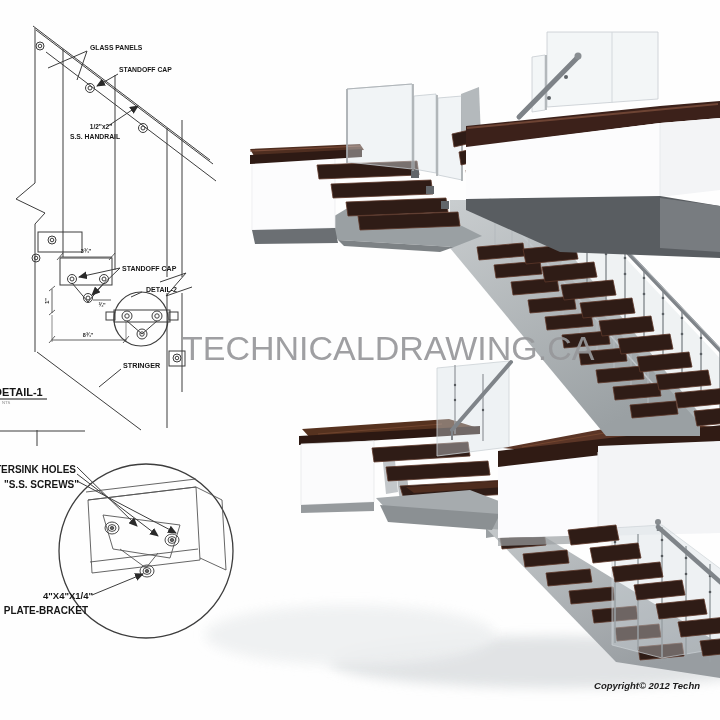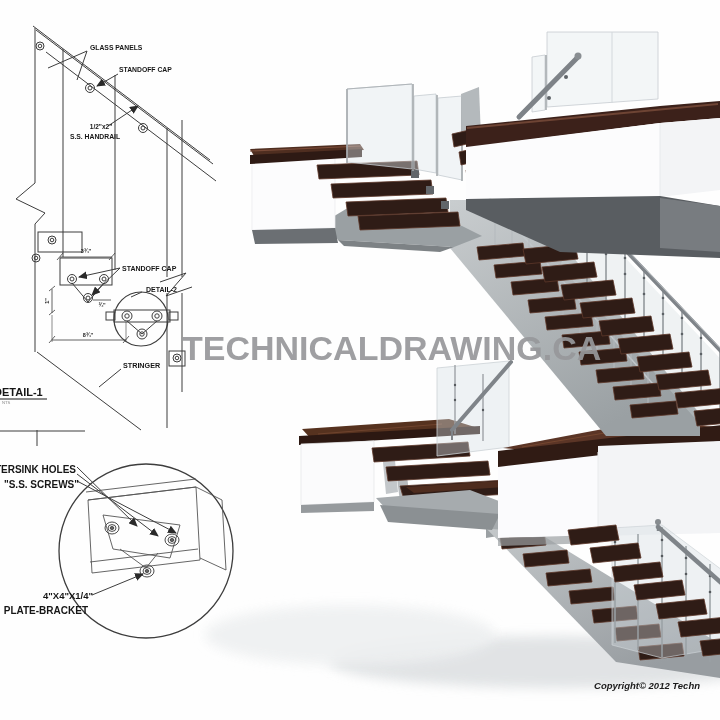--- a/index.html
+++ b/index.html
@@ -7,21 +7,21 @@
     width:720px;height:720px;overflow:hidden;position:relative;
     background:#fefefe;font-family:"Liberation Sans",sans-serif;
   }
   #stage{position:absolute;left:0;top:0;width:700px;height:720px;}
   svg{position:absolute;left:0;top:0;}
   .lbl{fill:#161616;font-weight:bold;font-family:"Liberation Sans",sans-serif;}
   .dim{fill:#222;font-weight:bold;font-family:"Liberation Sans",sans-serif;}
   #watermark{
     position:absolute;left:182px;top:329px;
     font-size:34px;color:#97989b;opacity:.92;letter-spacing:0px;
-    font-weight:700;white-space:nowrap;
+    font-weight:400;white-space:nowrap;
   }
   #copyright{
     position:absolute;right:0px;top:680px;
     font-size:9.5px;font-style:italic;font-weight:bold;color:#1b1b1b;
     white-space:nowrap;
     text-align:right;
   }
 </style>
 </head>
 <body>

